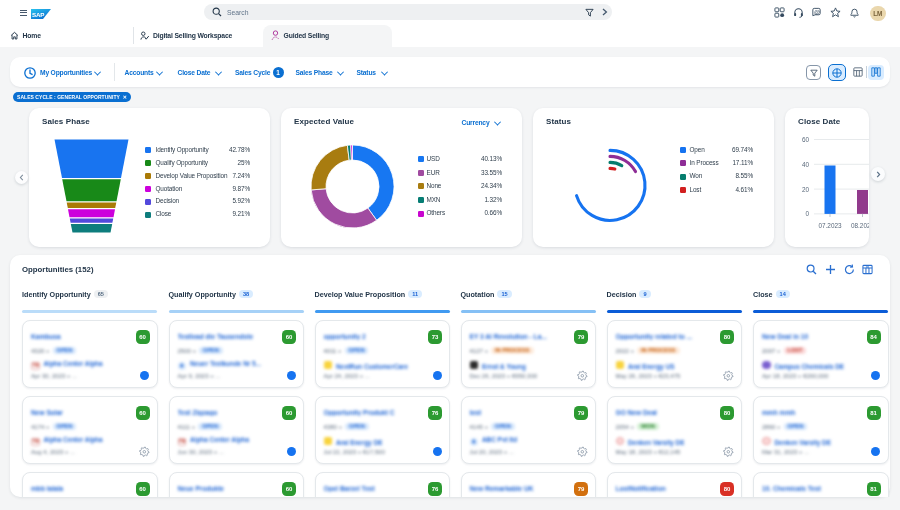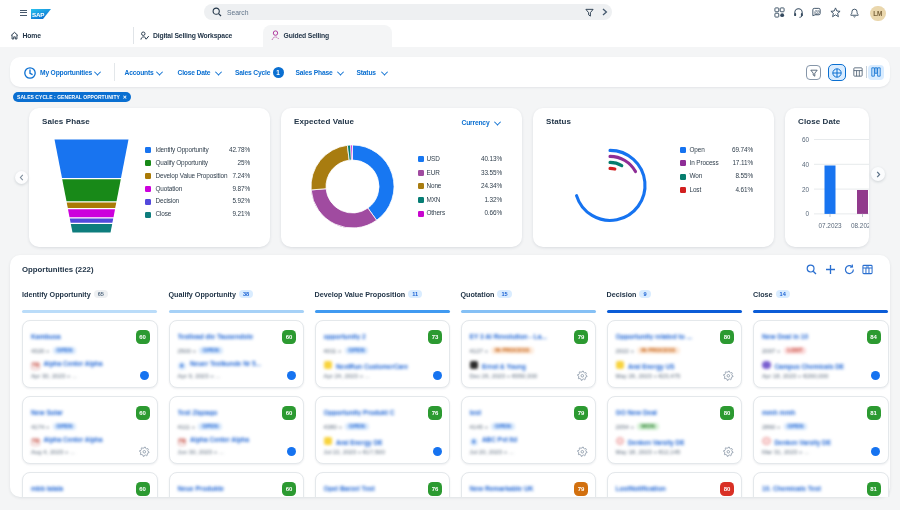--- a/index.html
+++ b/index.html
@@ -256,21 +256,21 @@
 <svg class="abs" style="left:18.5px; top:173.5px;" width="5" height="7" viewBox="0 0 5 7">
     <path d="M3.8,0.8 L1.4,3.5 L3.8,6.2" fill="none" stroke="#7d8c9b" stroke-width="1.1"></path>
   </svg>
 <div class="abs" style="left:871px; top:167px; width:14px; height:14px; background:#fbfcfd; border-radius:50%; box-shadow:0 1px 3px rgba(34,53,72,.18);"></div>
 <svg class="abs" style="left:875.5px; top:170.5px;" width="5" height="7" viewBox="0 0 5 7">
     <path d="M1.2,0.8 L3.6,3.5 L1.2,6.2" fill="none" stroke="#5d7389" stroke-width="1.2"></path>
   </svg>
 
 <div class="abs" style="left:10px; top:255px; width:880px; height:242px; background:#fff; border-radius:10px; box-shadow:0 1px 3px rgba(34,53,72,.10); overflow:hidden;">
 </div>
-<div class="abs navy" style="left:22px; top:265px; font-size:7.8px; font-weight:bold;">Opportunities (222)</div>
+<div class="abs navy" style="left:22px; top:265px; font-size:7.8px; font-weight:bold;">Opportunities (152)</div>
 <svg class="abs" style="left:806px; top:264px;" width="11" height="11" viewBox="0 0 11 11">
     <circle cx="4.6" cy="4.6" r="3.4" fill="none" stroke="#2a6fd0" stroke-width="1.2"></circle>
     <line x1="7.2" y1="7.2" x2="10" y2="10" stroke="#2a6fd0" stroke-width="1.3"></line>
   </svg>
 <svg class="abs" style="left:825px; top:264px;" width="11" height="11" viewBox="0 0 11 11">
     <path d="M5.5,1 V10 M1,5.5 H10" stroke="#2a6fd0" stroke-width="1.3"></path>
   </svg>
 <svg class="abs" style="left:844px; top:264px;" width="11" height="11" viewBox="0 0 12 12">
     <path d="M10.2,6 A4.3,4.3 0 1 1 8.9,3" fill="none" stroke="#2a6fd0" stroke-width="1.3"></path>
     <path d="M9,0.6 L9.3,3.2 L6.7,3.4" fill="none" stroke="#2a6fd0" stroke-width="1.2"></path>

